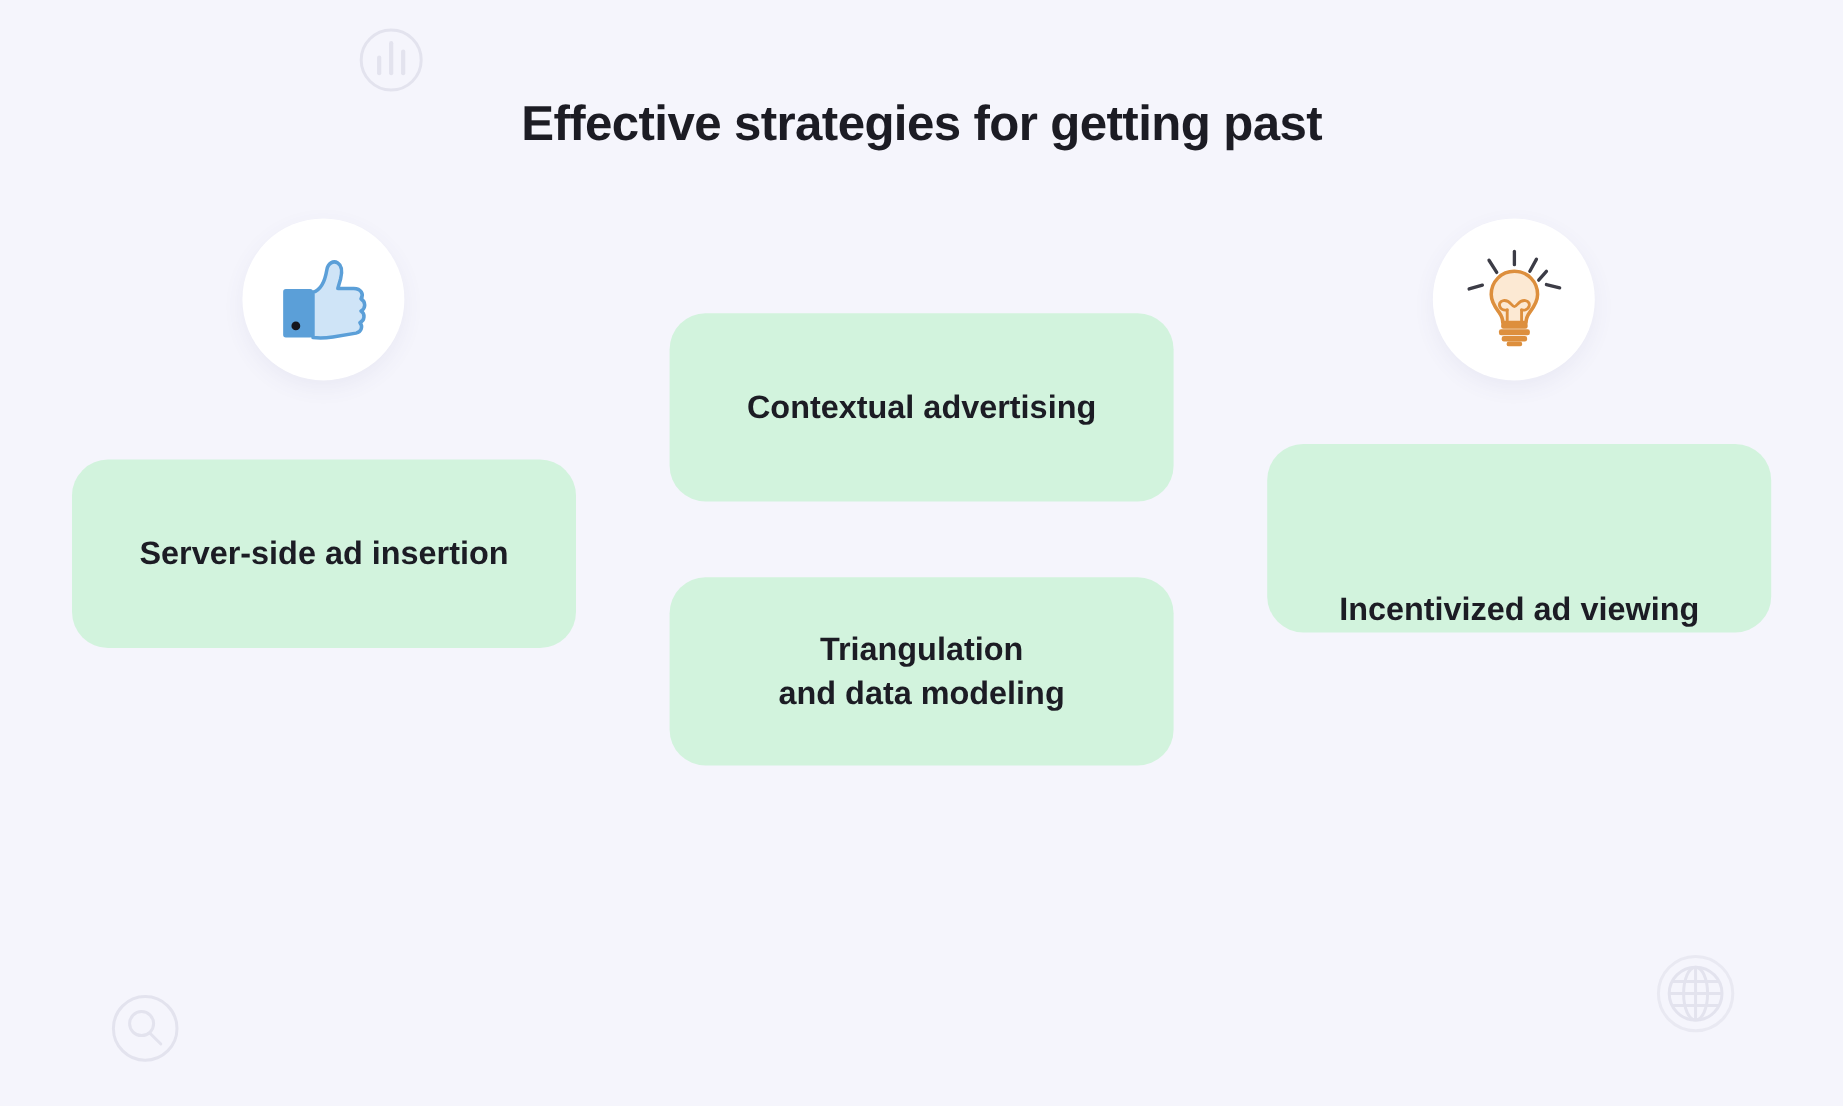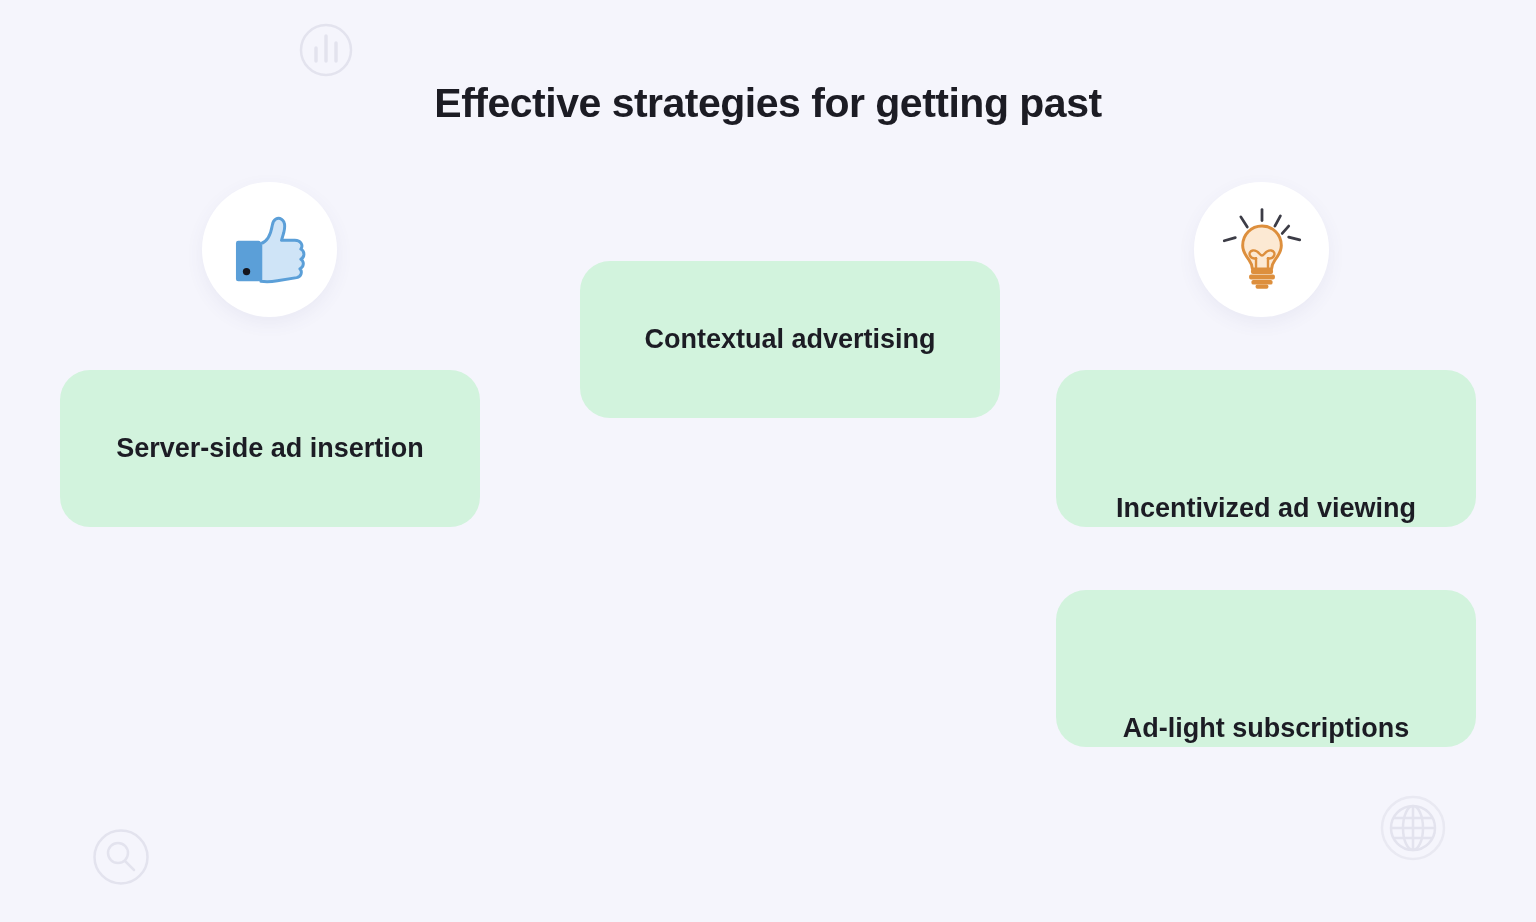--- a/index.html
+++ b/index.html
@@ -52,22 +52,22 @@
     text-align: center;
   }
   .card span {
     font-size: 27px;
     line-height: 37px;
     font-weight: bold;
     color: #1c1c24;
     white-space: pre-line;
     padding: 0 20px;
   }
-  .col-left  { left: 60px; }
-  .col-mid   { left: 558px; margin-left: 22px; }
+  .col-left  { left: 60px; margin-top: 13px; }
+  .col-mid   { left: 558px; }
   .col-right { left: 1056px; align-items: flex-end; }
   .row-l1 { top: 370px; }
   .row-l2 { top: 590px; }
   .row-m1 { top: 261px; }
   .row-m2 { top: 481px; }
   .row-m3 { top: 701px; }
   .deco { position: absolute; }
   .deco-bar    { left: 299px;  top: 21px; }
   .deco-search { left: 92px;   top: 828px; }
   .deco-globe  { left: 1380px; top: 795px; }
@@ -154,21 +154,22 @@
     </svg>
   </div>
 
   <div class="card col-left row-l1">
     <span>Server-side ad insertion</span>
   </div>
 
   <div class="card col-mid row-m1">
     <span>Contextual advertising</span>
   </div>
+  <div class="card col-mid row-m2">
+    <span>Triangulation
+and data modeling</span>
+  </div>
 
   <div class="card col-right row-l1">
     <span>Incentivized ad viewing</span>
-  </div>
-  <div class="card col-right row-l2">
-    <span>Ad-light subscriptions</span>
   </div>
 
 </div>
 
 </body></html>

